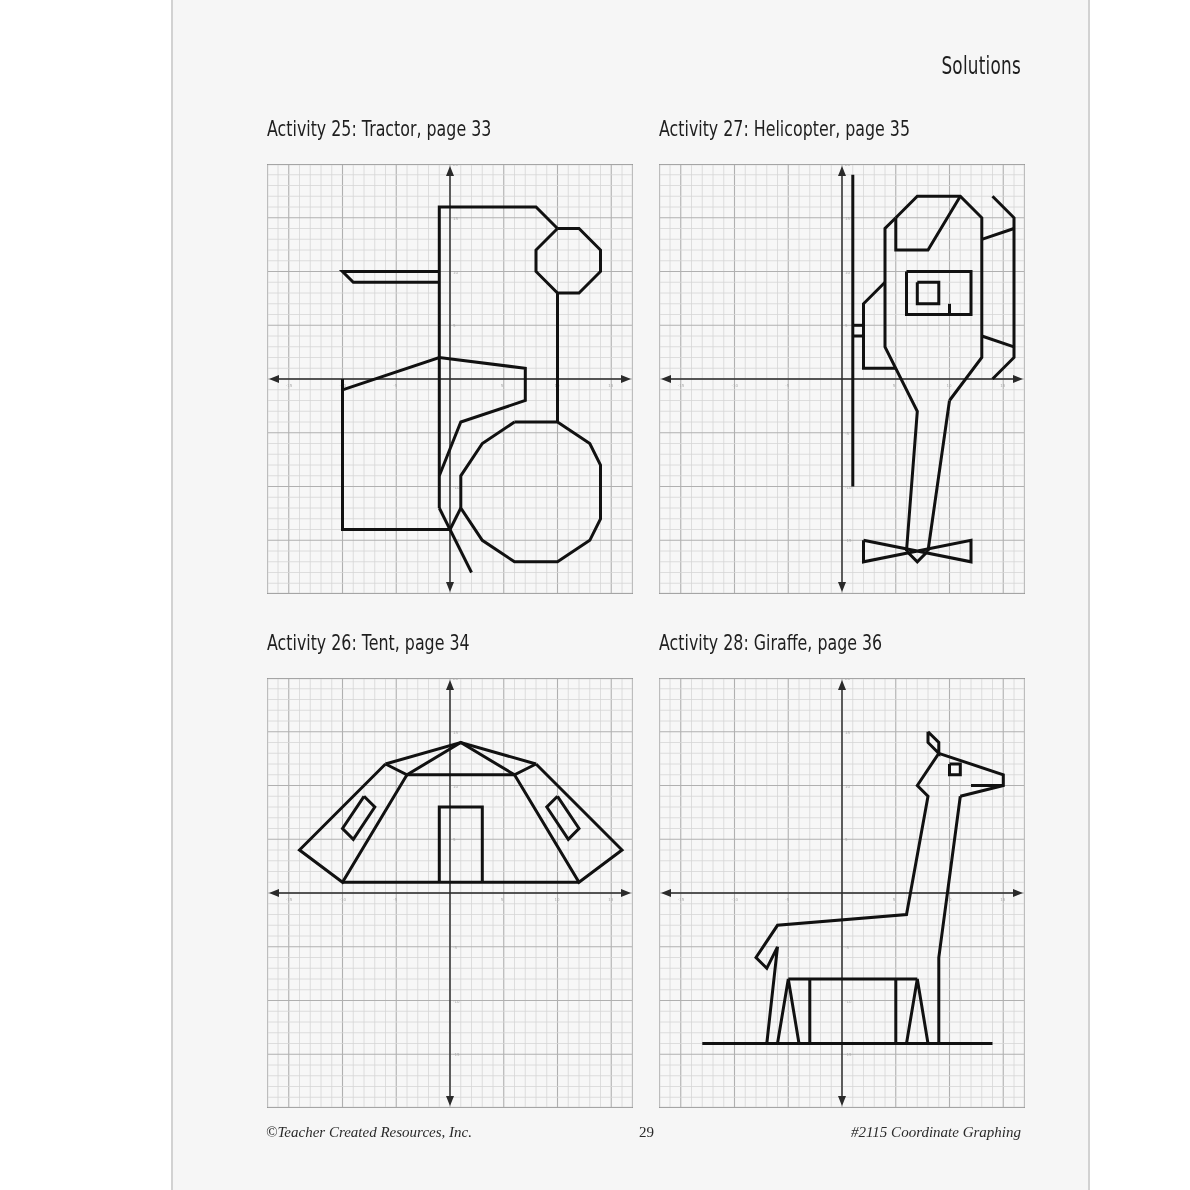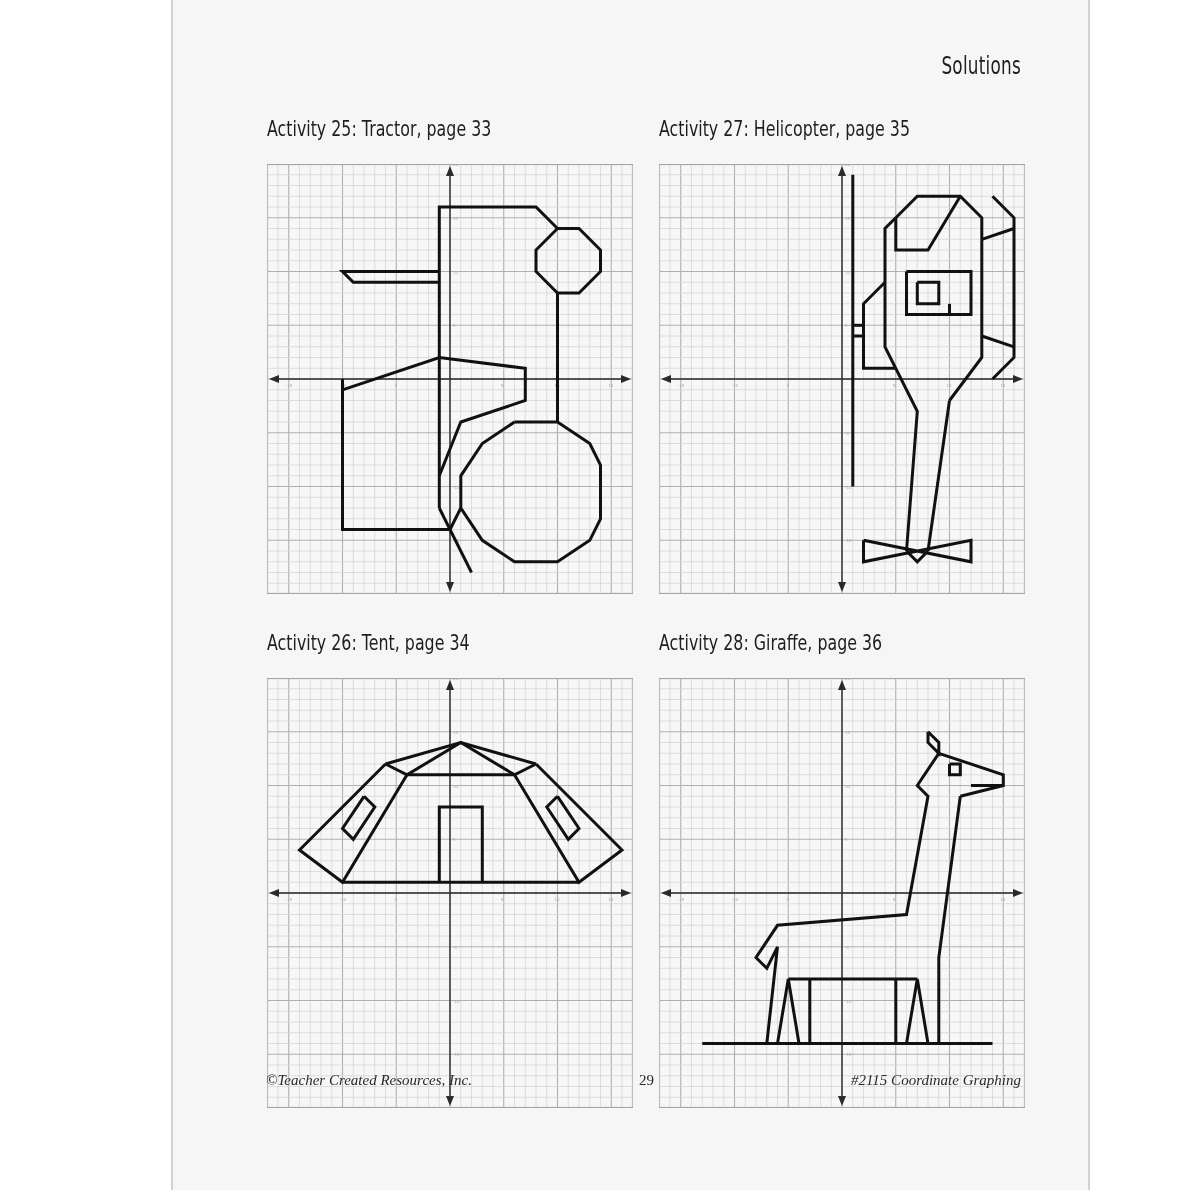--- a/index.html
+++ b/index.html
@@ -19,21 +19,21 @@
     font-size: 24px; color: #1e1e1e; transform: scaleX(0.78); transform-origin: right top;
     letter-spacing: 0.3px;
   }
   .activity-title {
     position: absolute; font-family: "DejaVu Sans", sans-serif; font-size: 22px; color: #1e1e1e;
     transform: scaleX(0.72); transform-origin: left top; white-space: nowrap;
   }
   .grid-wrap { position: absolute; width: 366px; height: 430px; }
   .grid-wrap svg { display: block; }
   .footer {
-    position: absolute; top: 1072px; font-family: "Liberation Serif", "DejaVu Serif", serif;
+    position: absolute; top: 1124px; font-family: "Liberation Serif", "DejaVu Serif", serif;
     font-size: 15px; color: #2a2a2a; white-space: nowrap;
   }
   .footer.italic { font-style: italic; }
 </style>
 </head>
 <body>
 
 <div class="page">
   <div class="header-title">Solutions</div>
 

